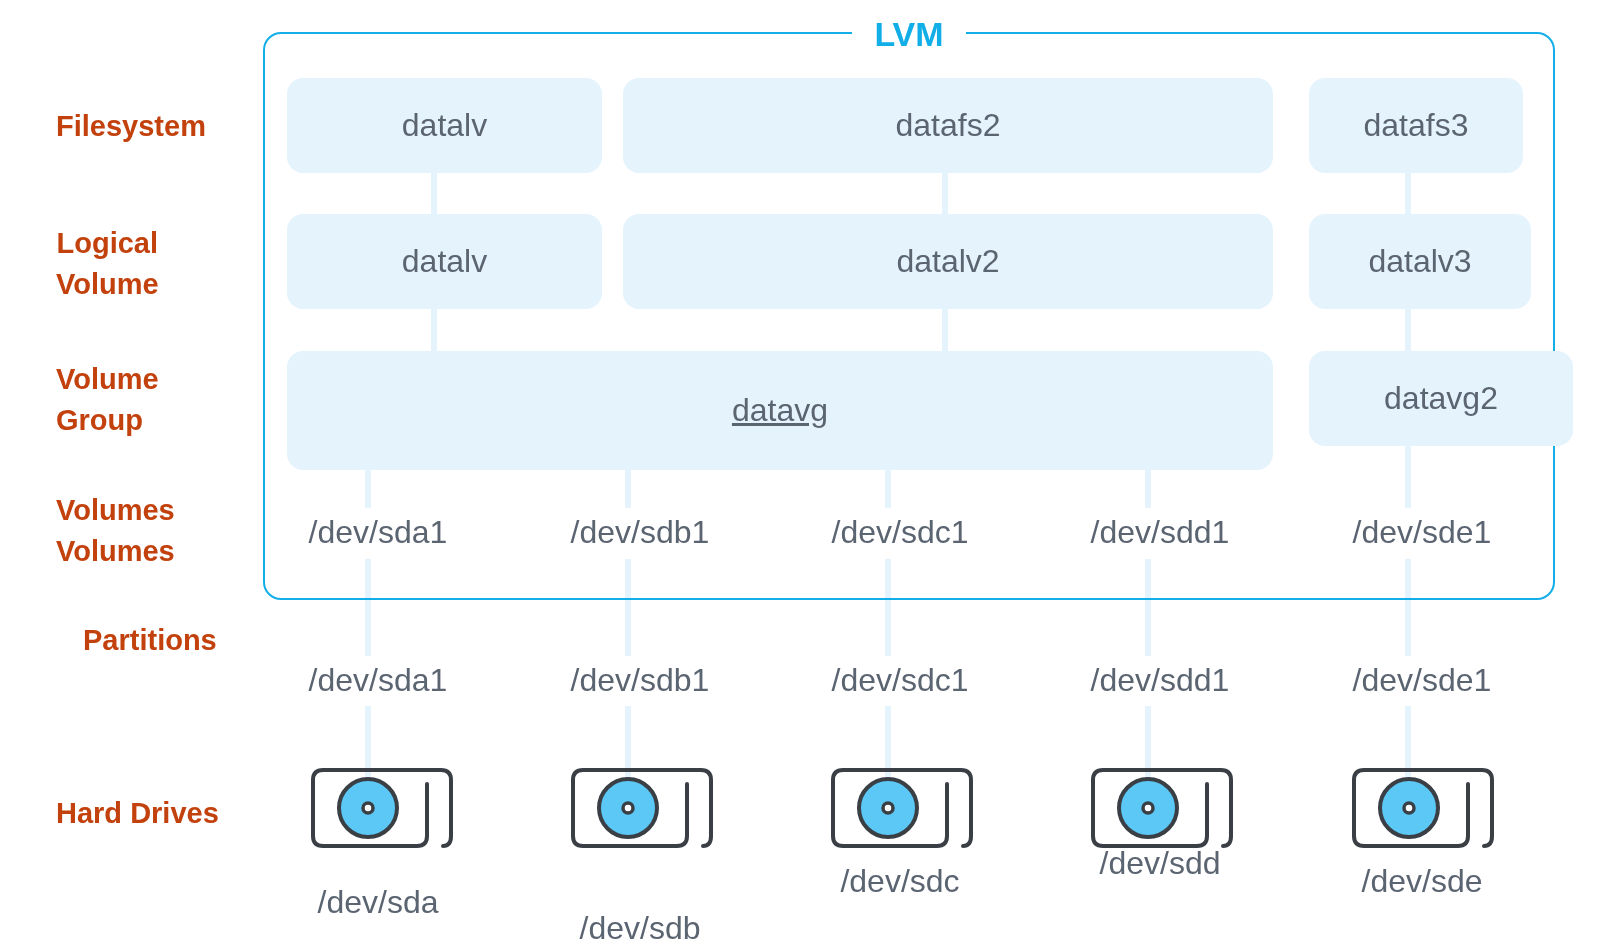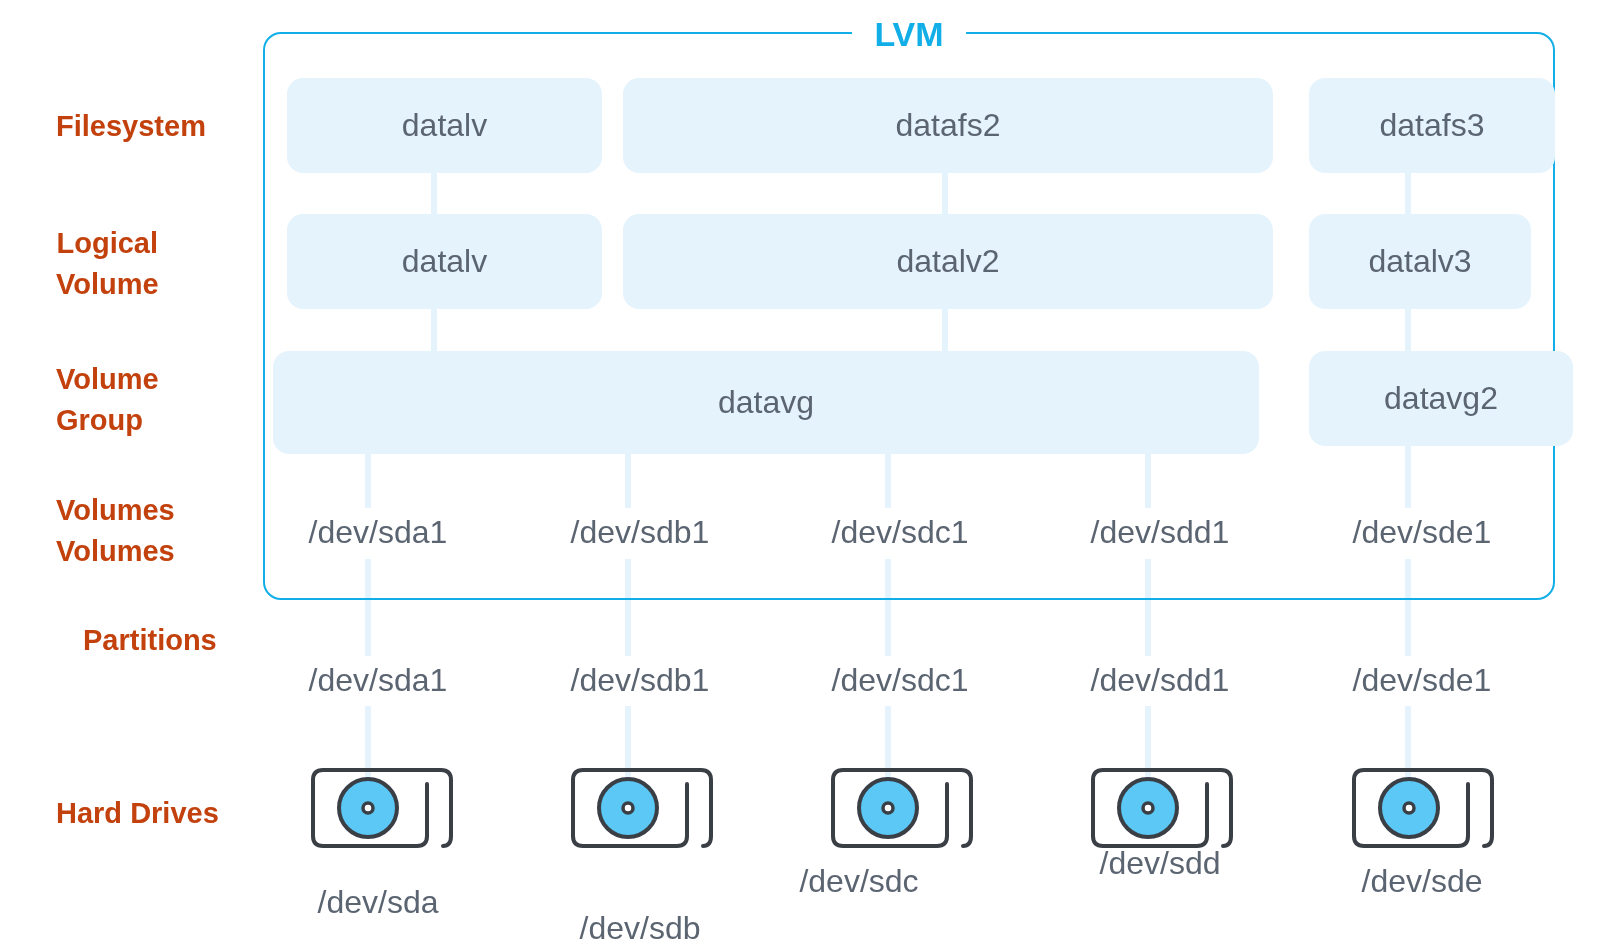--- a/index.html
+++ b/index.html
@@ -66,35 +66,35 @@
 
 <div class="lvm-frame"></div>
 <div class="lvm-title">LVM</div>
 
 <div class="box" style="left:287px; top:78px; width:315px; height:95px;">
     <span>datalv</span>
   </div>
 <div class="box" style="left:623px; top:78px; width:650px; height:95px;">
     <span>datafs2</span>
   </div>
-<div class="box" style="left:1309px; top:78px; width:246px; height:95px;">
+<div class="box" style="left:1309px; top:78px; width:214px; height:95px;">
     <span>datafs3</span>
   </div>
 
 <div class="box" style="left:287px; top:214px; width:315px; height:95px;">
     <span>datalv</span>
   </div>
 <div class="box" style="left:623px; top:214px; width:650px; height:95px;">
     <span>datalv2</span>
   </div>
 <div class="box" style="left:1309px; top:214px; width:222px; height:95px;">
     <span>datalv3</span>
   </div>
 
-<div class="box" style="left:273px; top:351px; width:986px; height:103px;">
+<div class="box" style="left:287px; top:351px; width:986px; height:119px;text-decoration:underline;">
     <span>datavg</span>
   </div>
 <div class="box" style="left:1309px; top:351px; width:264px; height:95px;">
     <span>datavg2</span>
   </div>
 
 <div class="dev" style="left:278px; top:512px;">/dev/sda1</div>
 <div class="dev" style="left:540px; top:512px;">/dev/sdb1</div>
 <div class="dev" style="left:800px; top:512px;">/dev/sdc1</div>
 <div class="dev" style="left:1060px; top:512px;">/dev/sdd1</div>
@@ -132,15 +132,15 @@
 </svg>
 <svg class="drive" style="left:1350px; top:766px;" viewBox="0 0 146 84">
   <path d="M4 14 Q4 4 14 4 L132 4 Q142 4 142 14 L142 70 Q142 80 134 80" fill="none" stroke="#3a3f46" stroke-width="4" stroke-linecap="round"></path>
   <path d="M4 14 L4 70 Q4 80 14 80 L108 80 Q118 80 118 70 L118 18" fill="none" stroke="#3a3f46" stroke-width="4" stroke-linecap="round"></path>
   <circle cx="59" cy="42" r="29" fill="#5bc8f5" stroke="#3a3f46" stroke-width="4"></circle>
   <circle cx="59" cy="42" r="5" fill="#ffffff" stroke="#3a3f46" stroke-width="3.5"></circle>
 </svg>
 
 <div class="dev" style="left:278px; top:882px;">/dev/sda</div>
 <div class="dev" style="left:540px; top:908px;">/dev/sdb</div>
-<div class="dev" style="left:759px; top:861px;">/dev/sdc</div>
+<div class="dev" style="left:800px; top:861px;">/dev/sdc</div>
 <div class="dev" style="left:1060px; top:843px;">/dev/sdd</div>
 <div class="dev" style="left:1322px; top:861px;">/dev/sde</div>
 
 </body></html>

